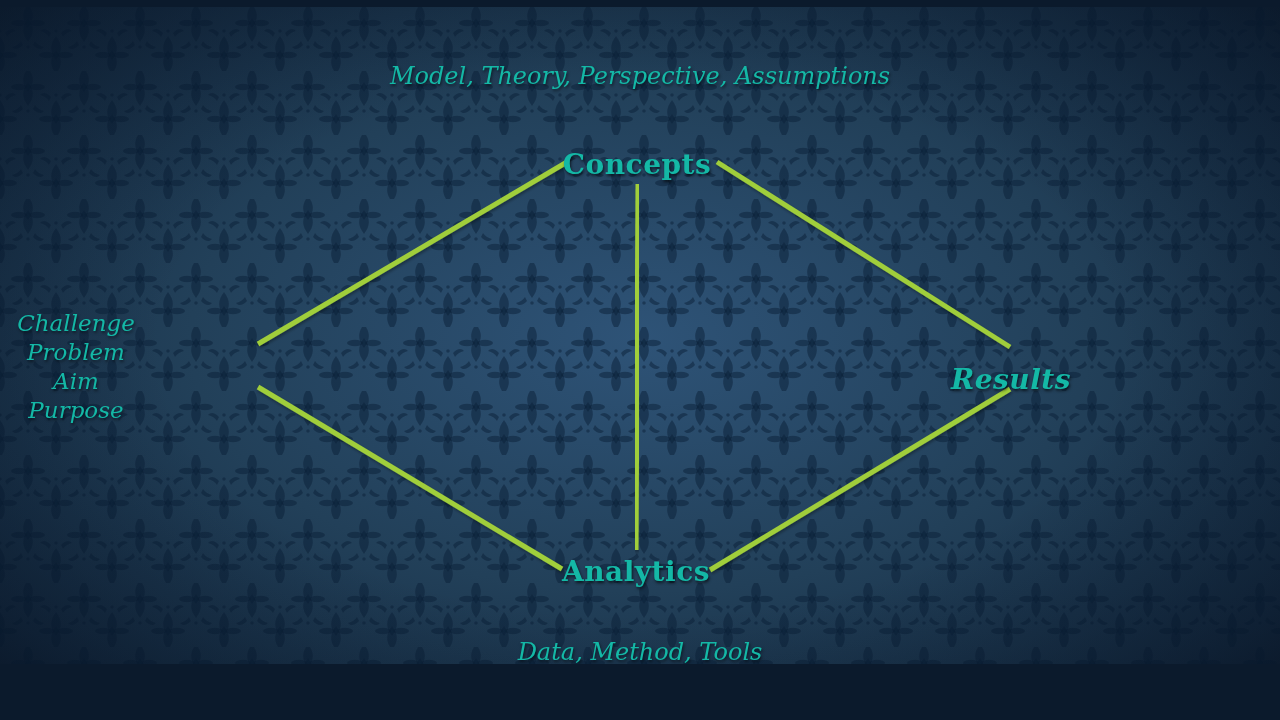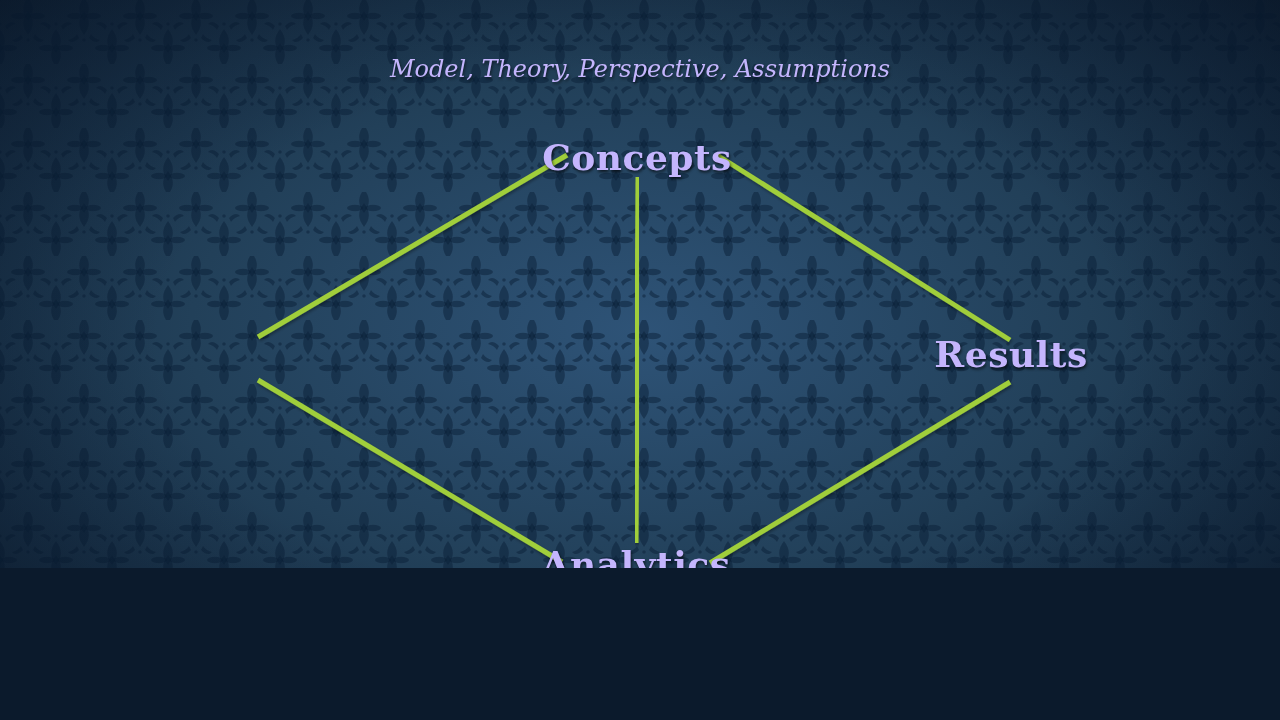--- a/index.html
+++ b/index.html
@@ -6,37 +6,38 @@
     margin: 0;
     padding: 0;
     width: 1280px;
     height: 720px;
     overflow: hidden;
     background: #0b1a2c;
   }
   .slide {
     position: relative;
     width: 1280px;
-    height: 568px;
+    height: 657px;
     font-family: "DejaVu Serif", serif;
-    color: #c4b5fd;
+    color: #14b8a6;
     overflow: hidden;
+    margin-top: 7px;
   }
   .bg-layer, .connector-layer {
     position: absolute;
     left: 0;
     top: 0;
     width: 1280px;
     height: 720px;
   }
   .node {
     position: absolute;
     transform: translate(-50%, -50%);
     font-weight: bold;
-    font-size: 36px;
+    font-size: 28px;
     letter-spacing: 0.5px;
     white-space: nowrap;
     text-shadow: 1px 2px 3px rgba(0,0,0,0.65);
   }
   .annotation {
     position: absolute;
     font-style: italic;
     font-size: 24px;
     white-space: nowrap;
     text-shadow: 1px 2px 3px rgba(0,0,0,0.55);
@@ -110,20 +111,27 @@
   <line x1="258" y1="337" x2="567" y2="155" stroke="#a0ce3a" stroke-width="5" filter="url(#lineShadow)"></line>
       <line x1="717" y1="155" x2="1010" y2="340" stroke="#a0ce3a" stroke-width="5" filter="url(#lineShadow)"></line>
       <line x1="258" y1="380" x2="562" y2="562" stroke="#a0ce3a" stroke-width="5" filter="url(#lineShadow)"></line>
       <line x1="710" y1="563" x2="1010" y2="382" stroke="#a0ce3a" stroke-width="5" filter="url(#lineShadow)"></line>
       <line x1="330" y1="359" x2="953" y2="359" stroke="#a0ce3a" stroke-width="5" filter="url(#lineShadow)"></line>
       <line x1="638" y1="177" x2="636" y2="543" stroke="#a0ce3a" stroke-width="5" filter="url(#lineShadow)"></line>
     </svg>
 
   <div class="annotation h-center top">Model, Theory, Perspective, Assumptions</div>
 
+  <div class="annotation side left">
+    <div>Challenge</div>
+    <div>Problem</div>
+    <div>Aim</div>
+    <div>Purpose</div>
+  </div>
 
 
+  <div class="annotation h-center bottom">Data, Method, Tools</div>
 
   <div class="node" style="left: 637px; top: 157px;">Concepts</div>
-  <div class="node" style="left: 1011px; top: 354px;">Results</div>
+  <div class="node" style="left: 1011px; top: 372px; font-style: italic;">Results</div>
   <div class="node" style="left: 636px; top: 564px;">Analytics</div>
 
 </div>
 
 </body></html>

